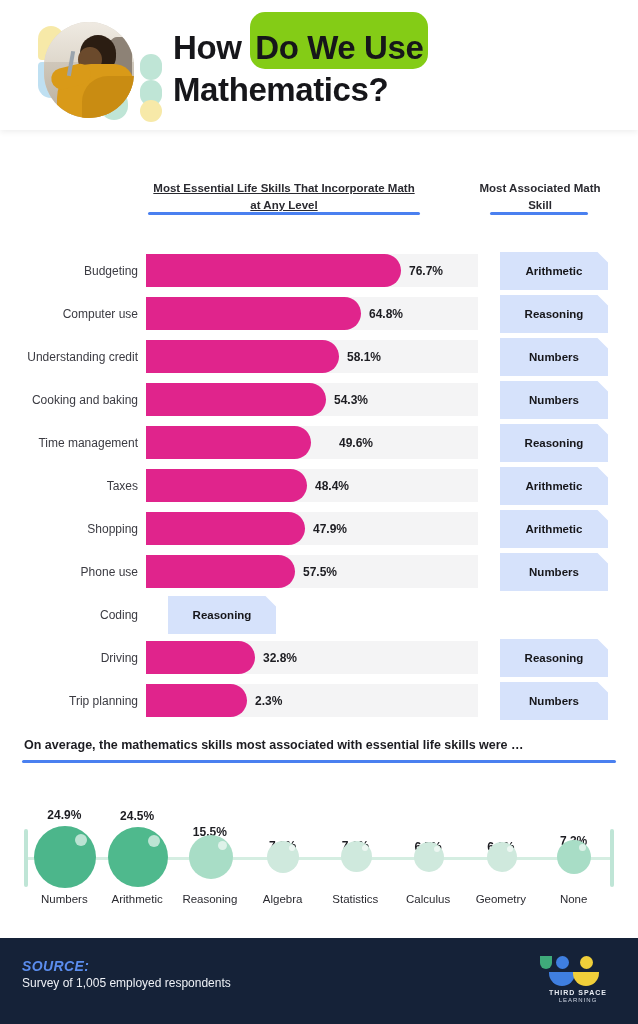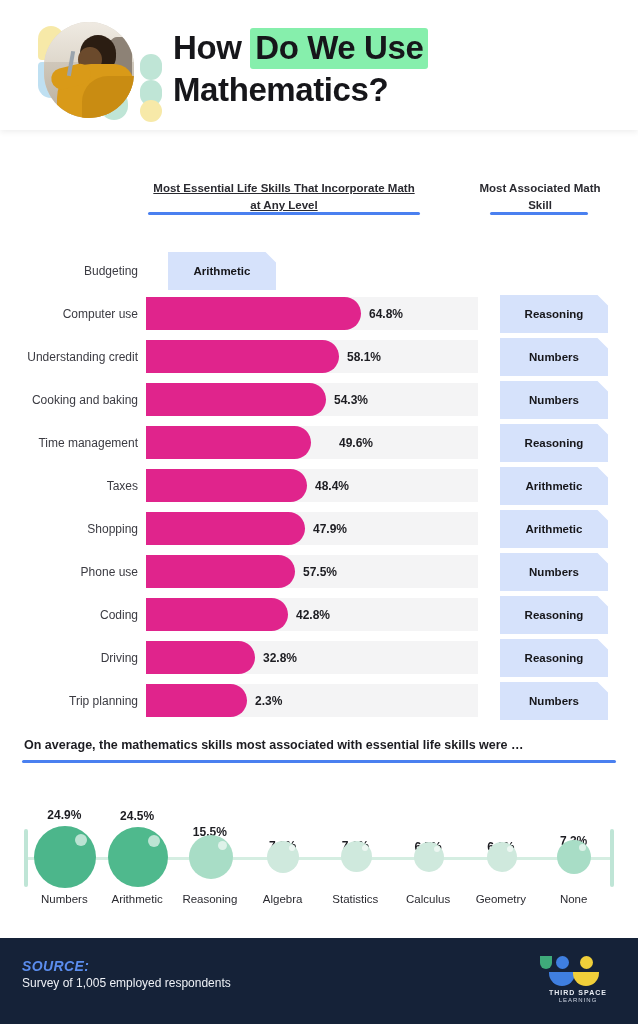--- a/index.html
+++ b/index.html
@@ -56,23 +56,23 @@
     position: absolute;
     left: 173px; top: 27px;
     width: 300px;
     font-size: 33px;
     line-height: 1.28;
     font-weight: 700;
     color: #16161a;
     letter-spacing: -0.4px;
   }
   .hl {
-    background: #86efac;
-    padding: 1px 5px 3px 5px;
-    border-radius: 3px;
+    background: #84cc16;
+    padding: 17px 5px 3px 5px;
+    border-radius: 15px;
   }
 
   
   .chart-head {
     position: absolute;
     left: 0; top: 150px;
     width: 638px;
     height: 80px;
   }
   .ch-col {
@@ -307,20 +307,24 @@
   <div class="chart-head">
     <div class="ch-col ch-left">Most Essential Life Skills That Incorporate Math at Any Level</div>
     <div class="ch-col ch-right">Most Associated Math Skill</div>
   </div>
   <div class="ch-rule ch-rule-left"></div>
   <div class="ch-rule ch-rule-right"></div>
 
   <div class="rows" id="bar-rows">
       <div class="row">
         <div class="rlabel">Budgeting</div>
+        <div class="track">
+          <div class="bar" style="width: 255px;"></div>
+          <div class="bval" style="left: 263px;">76.7%</div>
+        </div>
         <div class="skill-wrap">
           <div class="skill">Arithmetic</div>
           <div class="fold"></div>
         </div>
       </div>
       <div class="row">
         <div class="rlabel">Computer use</div>
         <div class="track">
           <div class="bar" style="width: 215px;"></div>
           <div class="bval" style="left: 223px;">64.8%</div>
@@ -391,24 +395,20 @@
           <div class="bar" style="width: 149px;"></div>
           <div class="bval" style="left: 157px;">57.5%</div>
         </div>
         <div class="skill-wrap">
           <div class="skill">Numbers</div>
           <div class="fold"></div>
         </div>
       </div>
       <div class="row">
         <div class="rlabel">Coding</div>
-        <div class="track">
-          <div class="bar" style="width: 142px;"></div>
-          <div class="bval" style="left: 150px;">42.8%</div>
-        </div>
         <div class="skill-wrap">
           <div class="skill">Reasoning</div>
           <div class="fold"></div>
         </div>
       </div>
       <div class="row">
         <div class="rlabel">Driving</div>
         <div class="track">
           <div class="bar" style="width: 109px;"></div>
           <div class="bval" style="left: 117px;">32.8%</div>

